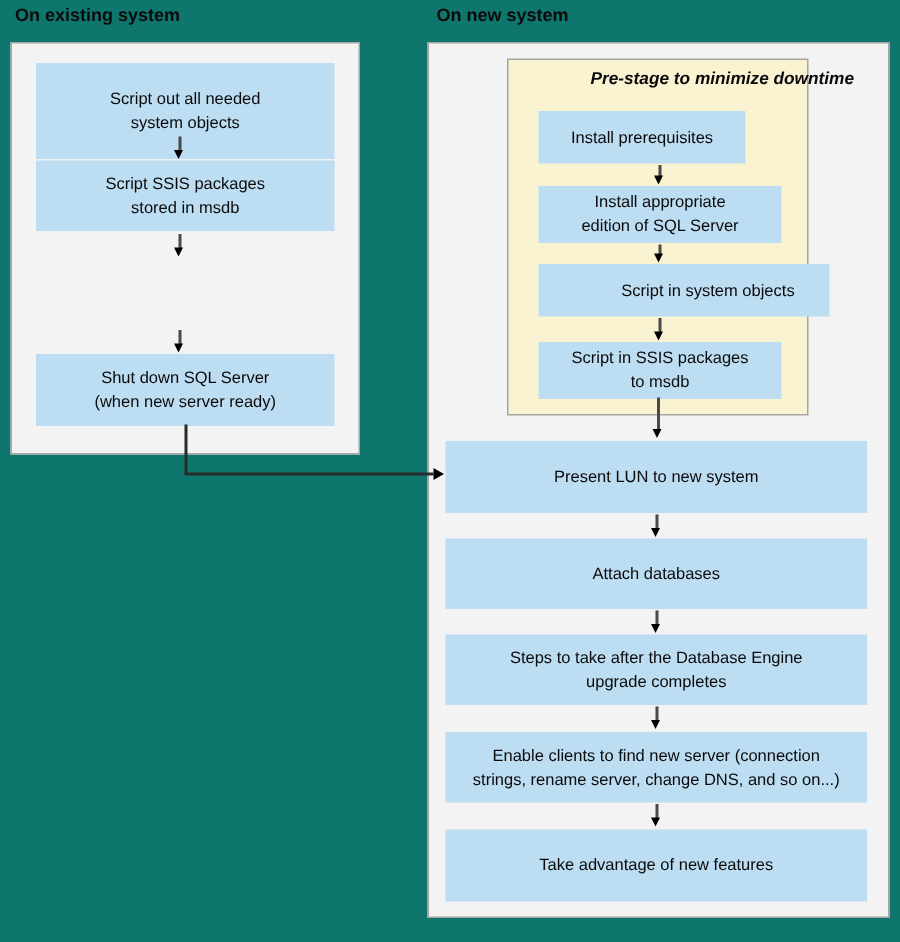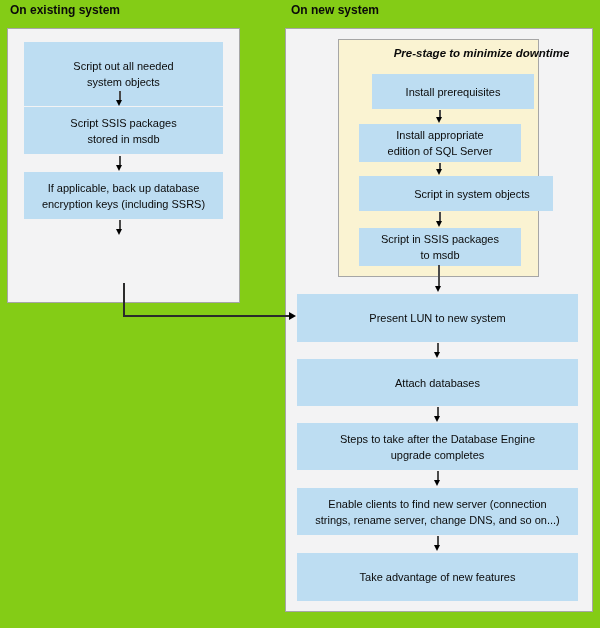--- a/index.html
+++ b/index.html
@@ -1,17 +1,17 @@
 <!DOCTYPE html>
 <html style="--step-fill: #bdddf2; --panel-fill: #f3f3f4; --panel-border: #a6a6a6; --prestage-fill: #faf3d2; --prestage-border: #a6a6a6; --arrow: #000000;"><head>
 <meta charset="utf-8">
 <style>
   html,body{margin:0;padding:0;background:#ffffff;}
   .page{
-    position:relative;width:600px;height:628px;background:#84cc16;
+    position:relative;width:600px;height:628px;background:#0f766e;
     font-family:"Liberation Sans","DejaVu Sans",sans-serif;color:#0a0a0a;overflow:hidden;
   }
   .col-title{
     position:absolute;top:3px;font-size:12px;font-weight:700;white-space:nowrap;
   }
   .panel{
     position:absolute;background:var(--panel-fill,#f3f3f4);
     border:1px solid var(--panel-border,#a6a6a6);box-sizing:border-box;
   }
   .panel-existing{left:7px;top:28px;width:233px;height:275px;}
@@ -57,30 +57,30 @@
   <div class="col-title" style="left:10px;">On existing system</div>
   <div class="col-title" style="left:291px;">On new system</div>
 
   <div class="panel panel-existing">
     <div class="step" style="left:16px;top:13px;width:199px;height:64px;">Script out all needed
 system objects</div>
     <div class="down-arrow" style="left:107px;top:62px;height:15px;"></div>
     <div class="step" style="left:16px;top:78px;width:199px;height:47px;">Script SSIS packages
 stored in msdb</div>
     <div class="down-arrow" style="left:107px;top:127px;height:15px;"></div>
-    <div class="step" style="left:16px;top:143px;width:199px;height:47px;">If applicable, back up database
-encryption keys (including SSRS)</div>
     <div class="down-arrow" style="left:107px;top:191px;height:15px;"></div>
+    <div class="step" style="left:16px;top:207px;width:199px;height:48px;">Shut down SQL Server
+(when new server ready)</div>
   </div>
 
   <div class="panel panel-new">
 
     <div class="prestage">
       <div class="prestage-title">Pre-stage to minimize downtime</div>
-      <div class="step" style="left:33px;top:34px;width:162px;height:35px;">Install prerequisites</div>
+      <div class="step" style="left:20px;top:34px;width:138px;height:35px;">Install prerequisites</div>
       <div class="down-arrow" style="left:96px;top:70px;height:13px;"></div>
       <div class="step" style="left:20px;top:84px;width:162px;height:38px;">Install appropriate
 edition of SQL Server</div>
       <div class="down-arrow" style="left:96px;top:123px;height:12px;"></div>
       <div class="step" style="left:20px;top:136px;width:162px;height:35px;padding-left:32px;">Script in system objects</div>
       <div class="down-arrow" style="left:96px;top:172px;height:15px;"></div>
       <div class="step" style="left:20px;top:188px;width:162px;height:38px;">Script in SSIS packages
 to msdb</div>
     </div>
 

